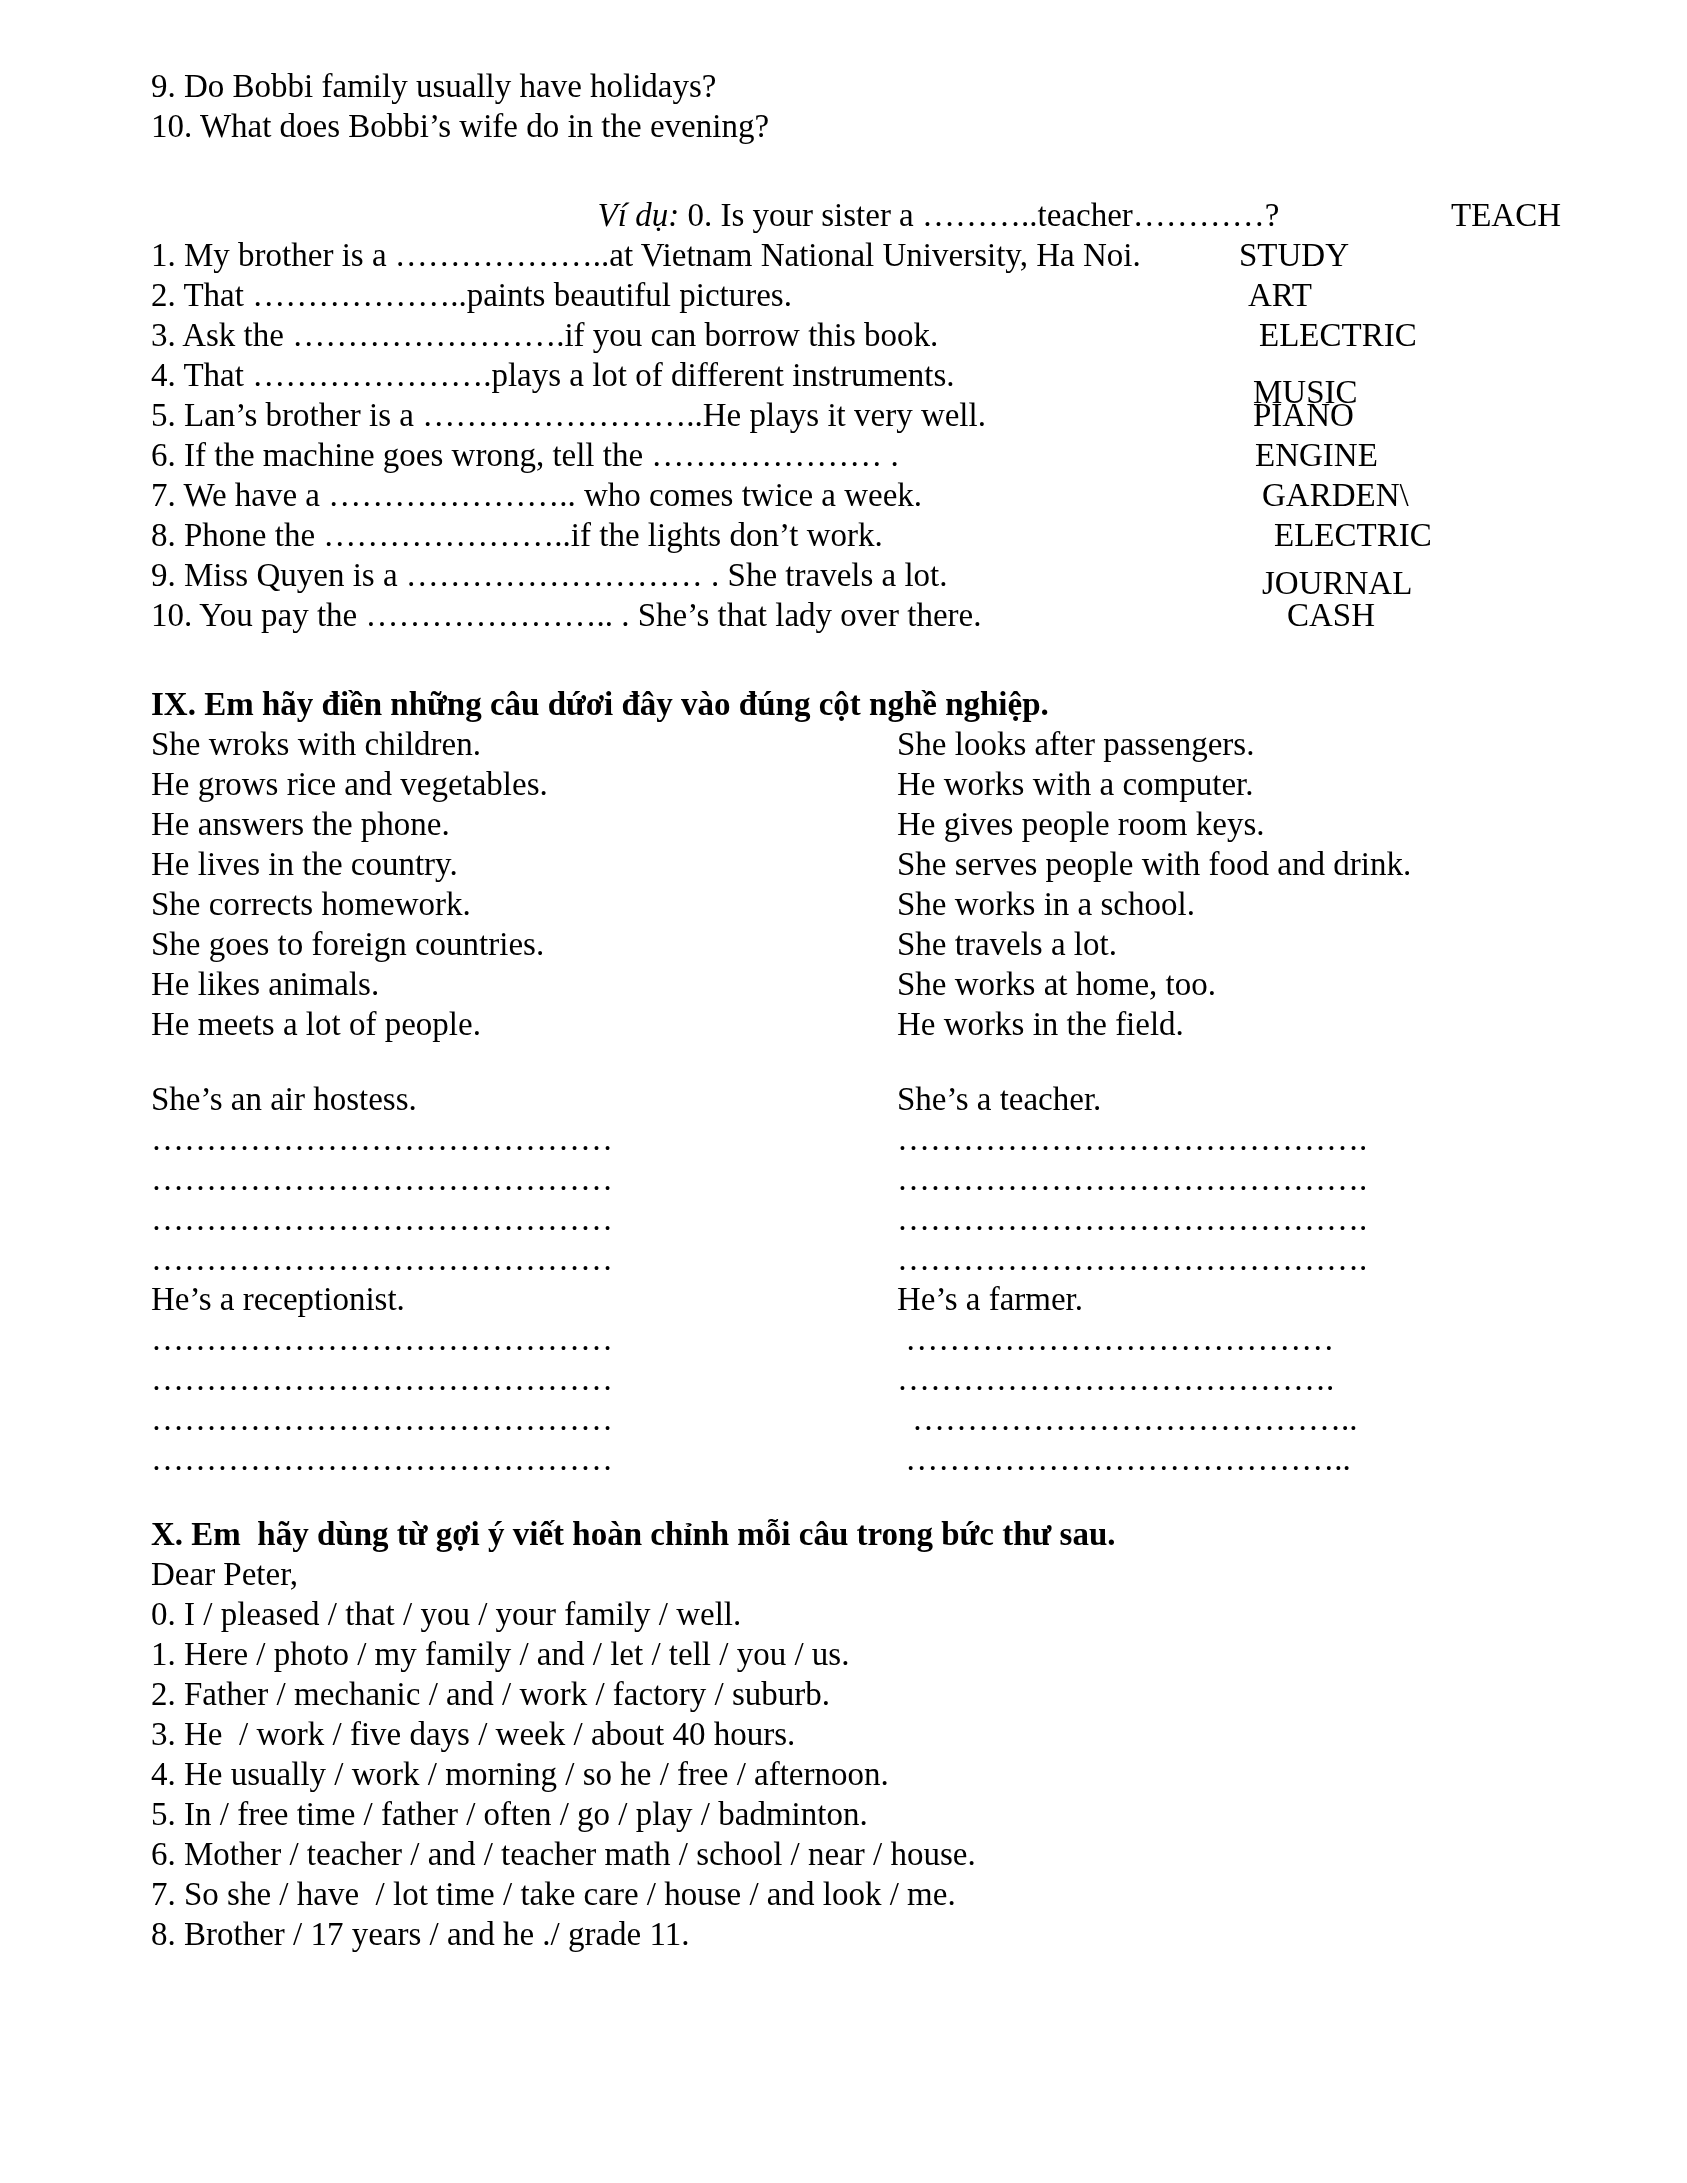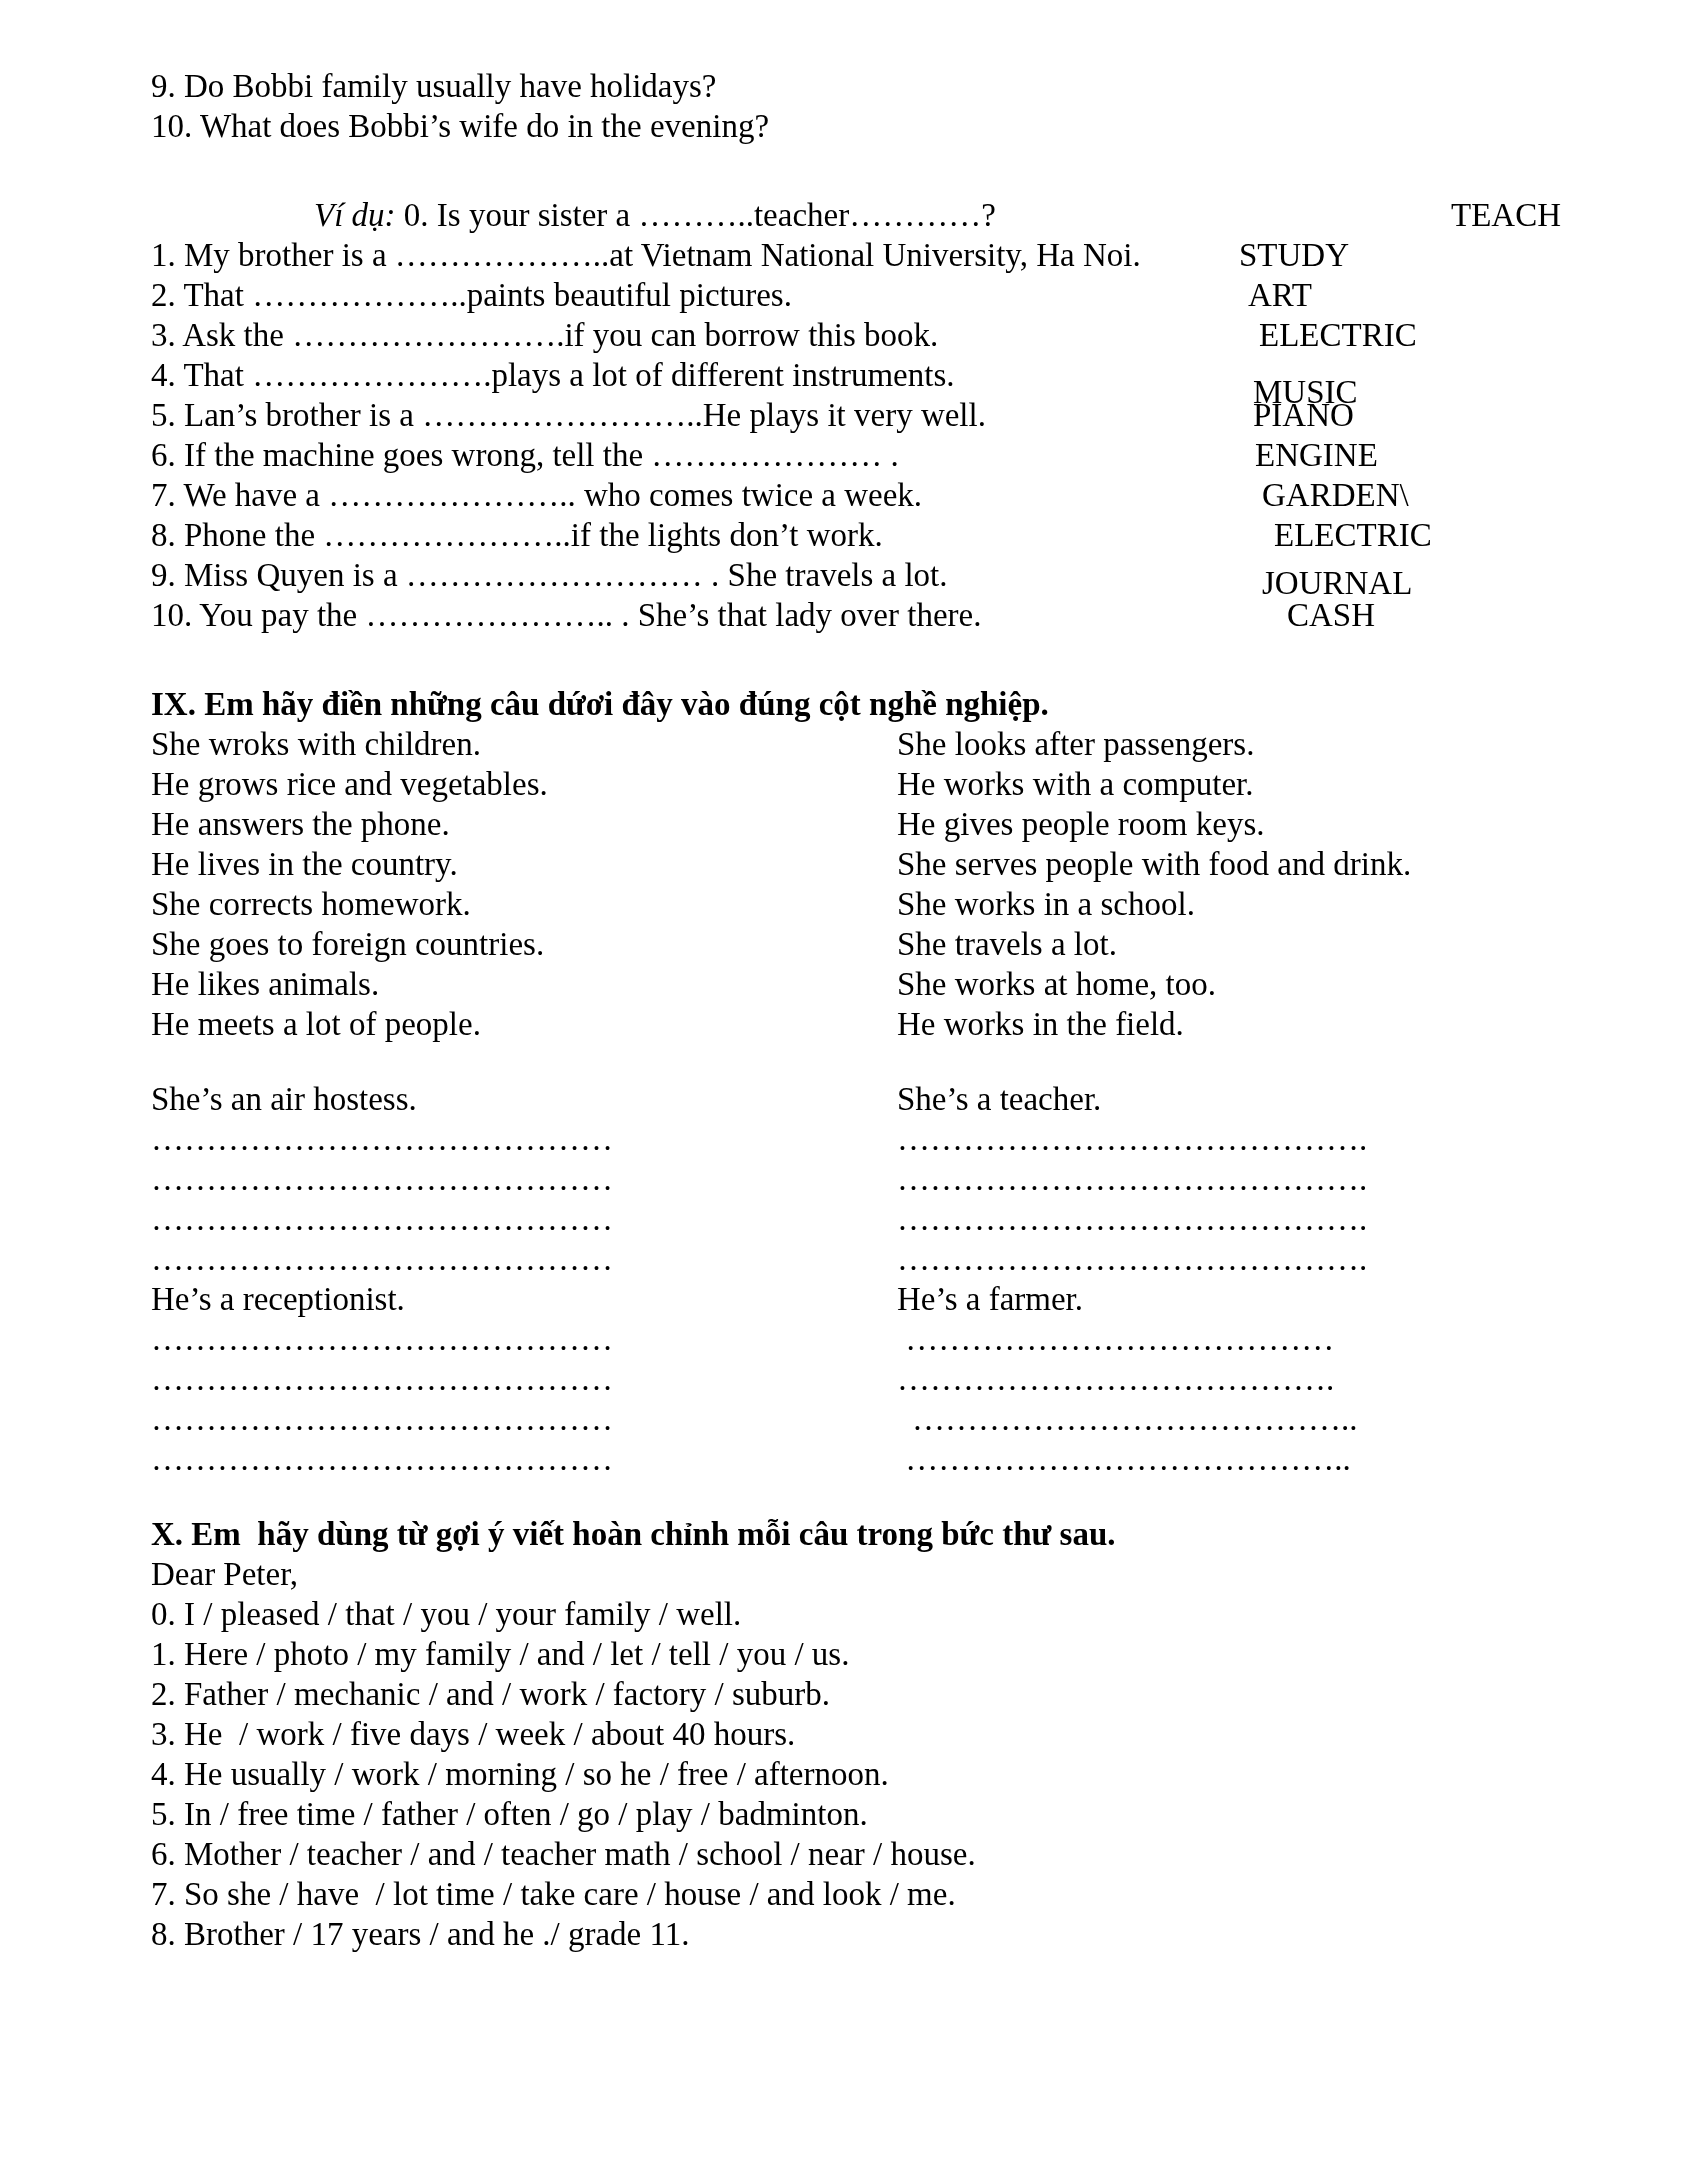--- a/index.html
+++ b/index.html
@@ -35,21 +35,21 @@
     font-size: 33px;
     line-height: 40px;
     white-space: pre-wrap;
     max-width: 1318px;
   }
   .wf-cue {
     position: absolute;
     white-space: pre;
   }
   .wf-row-wrap { position: relative; }
-  .ex-indent { padding-left: 163px; }
+  .ex-indent { padding-left: 163px; text-align: center; }
   .italic { font-style: italic; }
 
   
   .two-col {
     position: relative;
     width: 1417px;
   }
   .tc-row {
     display: flex;
     font-size: 33px;

